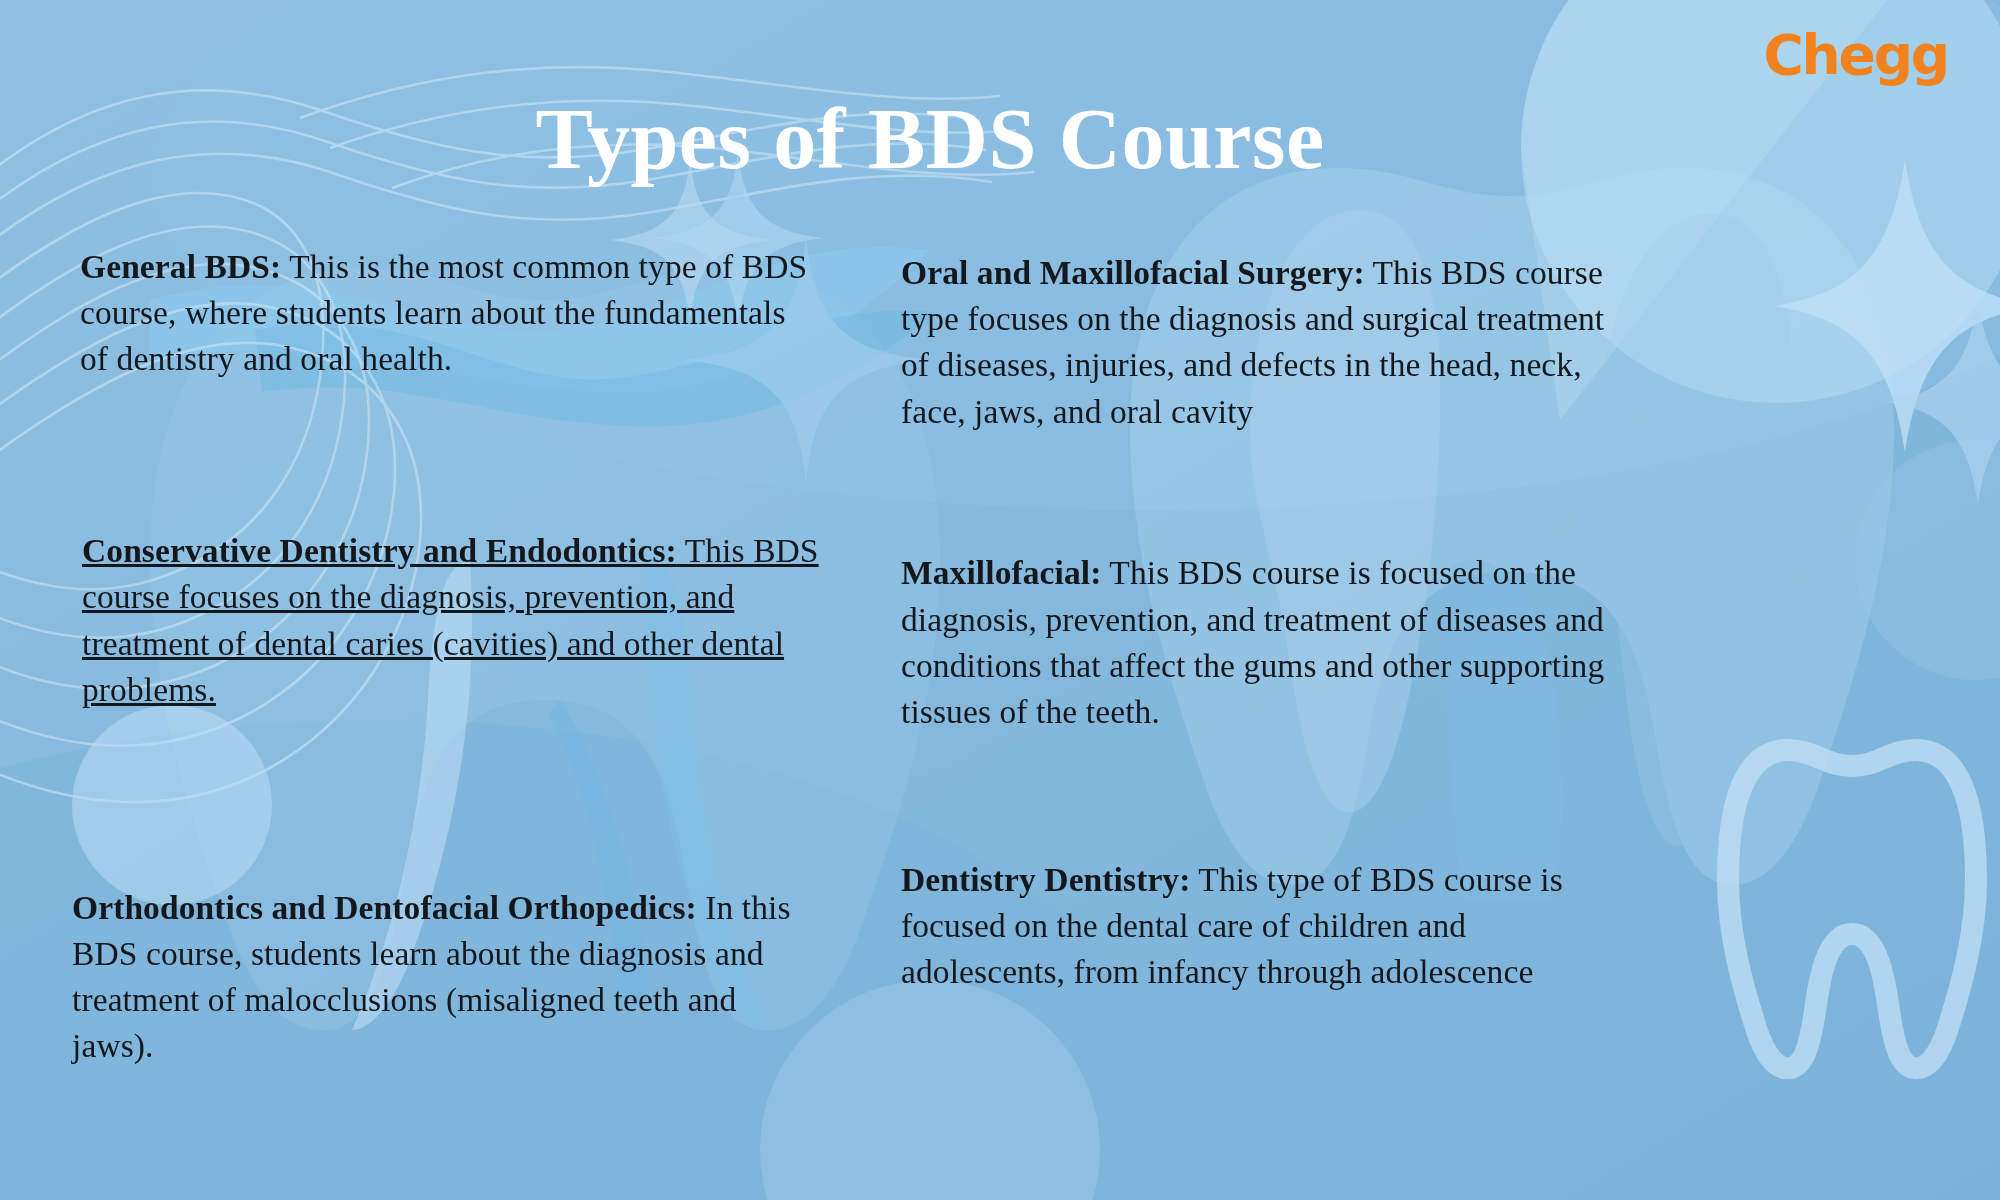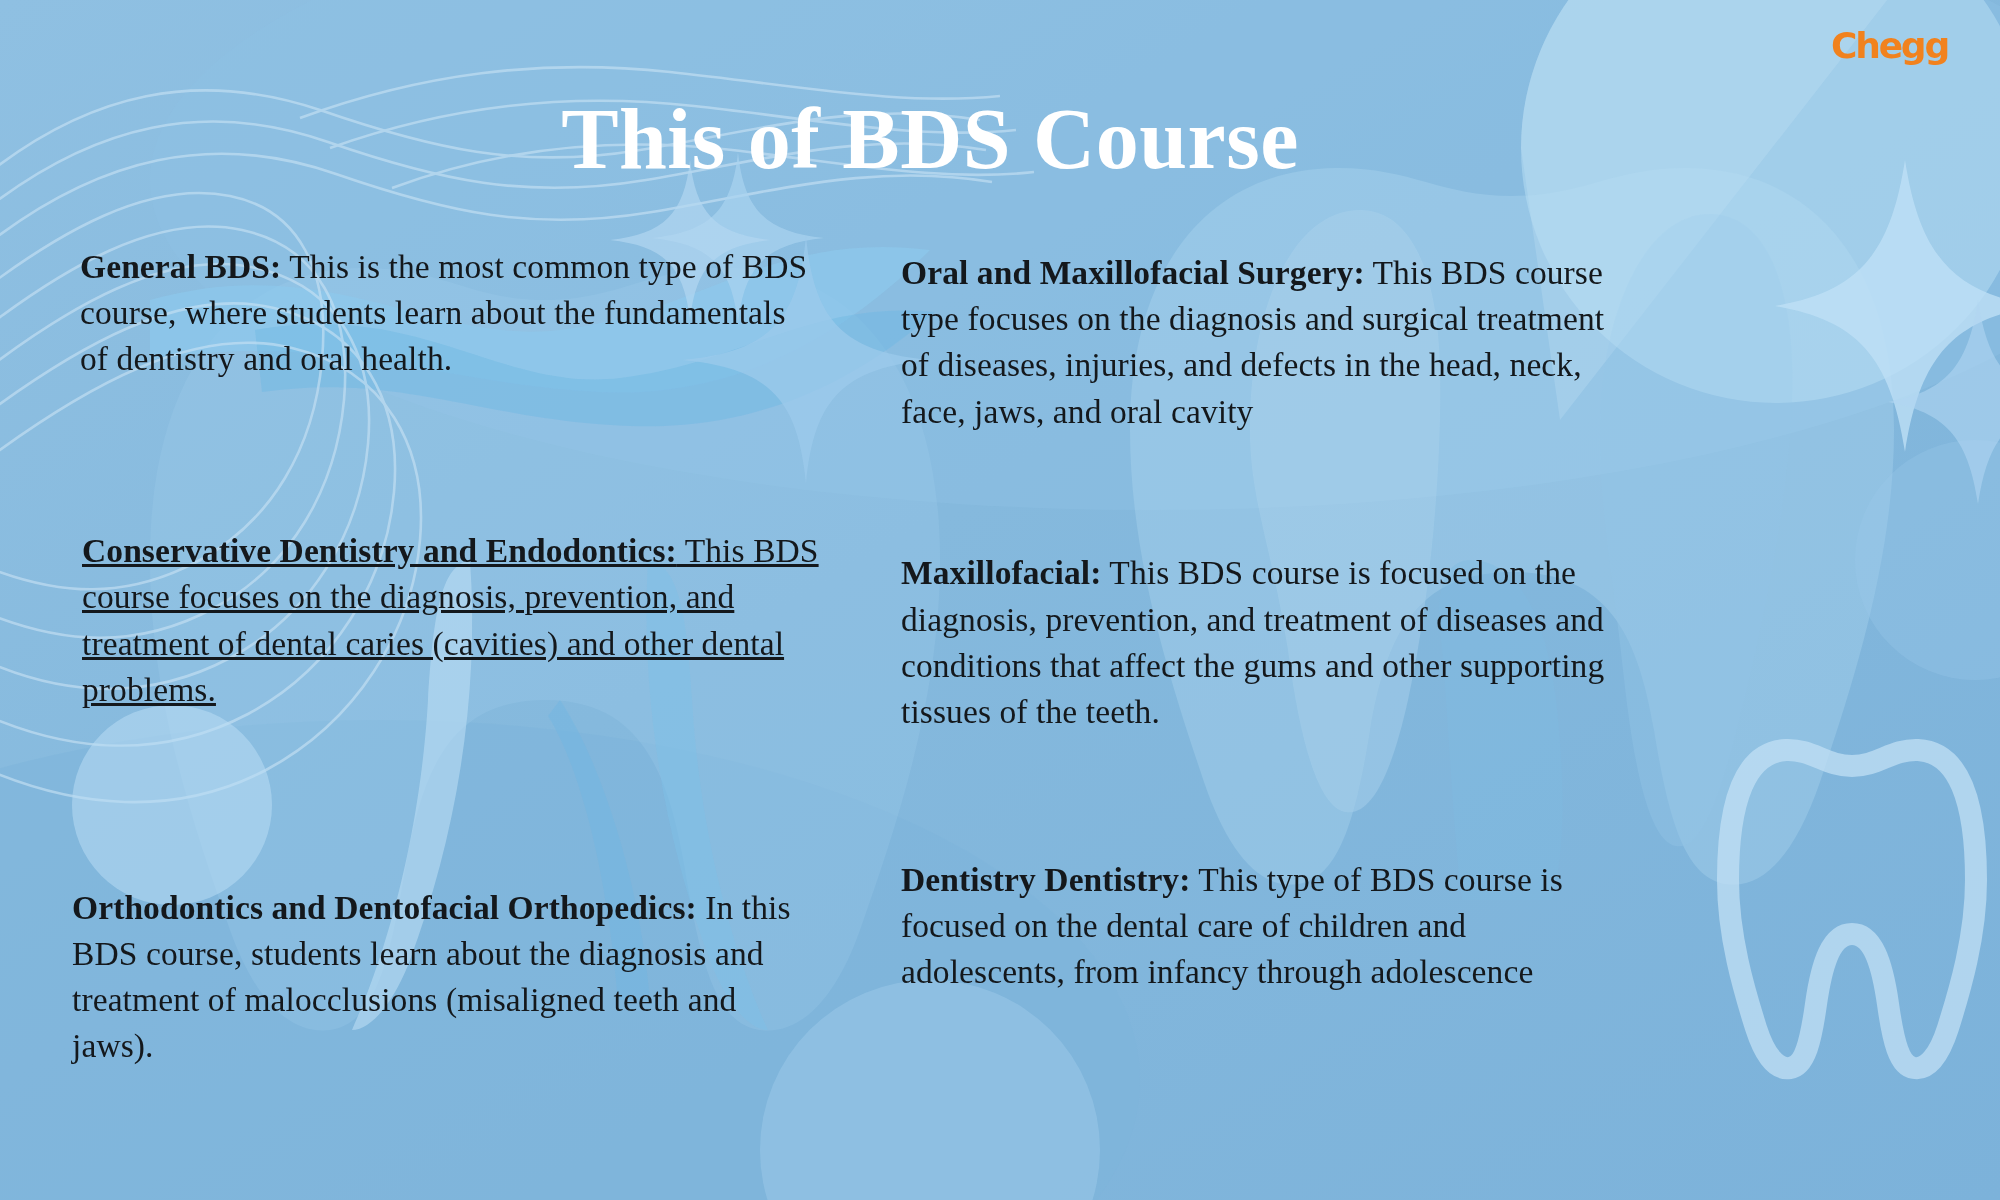--- a/index.html
+++ b/index.html
@@ -40,21 +40,21 @@
     line-height: 1.05;
     z-index: 6;
   }
   #brand-logo {
     position: absolute;
     top: 28px;
     right: 52px;
     color: #f1821e;
     font-family: "DejaVu Sans", "Liberation Sans", sans-serif;
     font-weight: bold;
-    font-size: 36px;
+    font-size: 55px;
     letter-spacing: -2.2px;
     line-height: 1;
     z-index: 7;
   }
 
   
   #content {
     position: absolute;
     top: 230px;
     left: 0;
@@ -227,21 +227,21 @@
       <g opacity="0.60">
         <path d="M1978,300
                  C1988,368 2012,392 2068,402
                  C2012,412 1988,436 1978,504
                  C1968,436 1944,412 1888,402
                  C1944,392 1968,368 1978,300 Z" fill="#b0d6f1"></path>
       </g>
     </g>
   </svg>
 
-  <h1 id="page-title">This of BDS Course</h1>
+  <h1 id="page-title">Types of BDS Course</h1>
   <div id="brand-logo">Chegg</div>
 
   <div id="content">
 
     <div class="column col-left">
       <p class="course-block b0">
         <span class="term">General BDS:</span><span class="desc"> This is the most common type of BDS course, where students learn about the fundamentals of dentistry and oral health.</span>
       </p>
       <p class="course-block b1">
         <span class="term">Conservative Dentistry and Endodontics:</span><span class="desc"> This BDS course focuses on the diagnosis, prevention, and treatment of dental caries (cavities) and other dental problems.</span>

